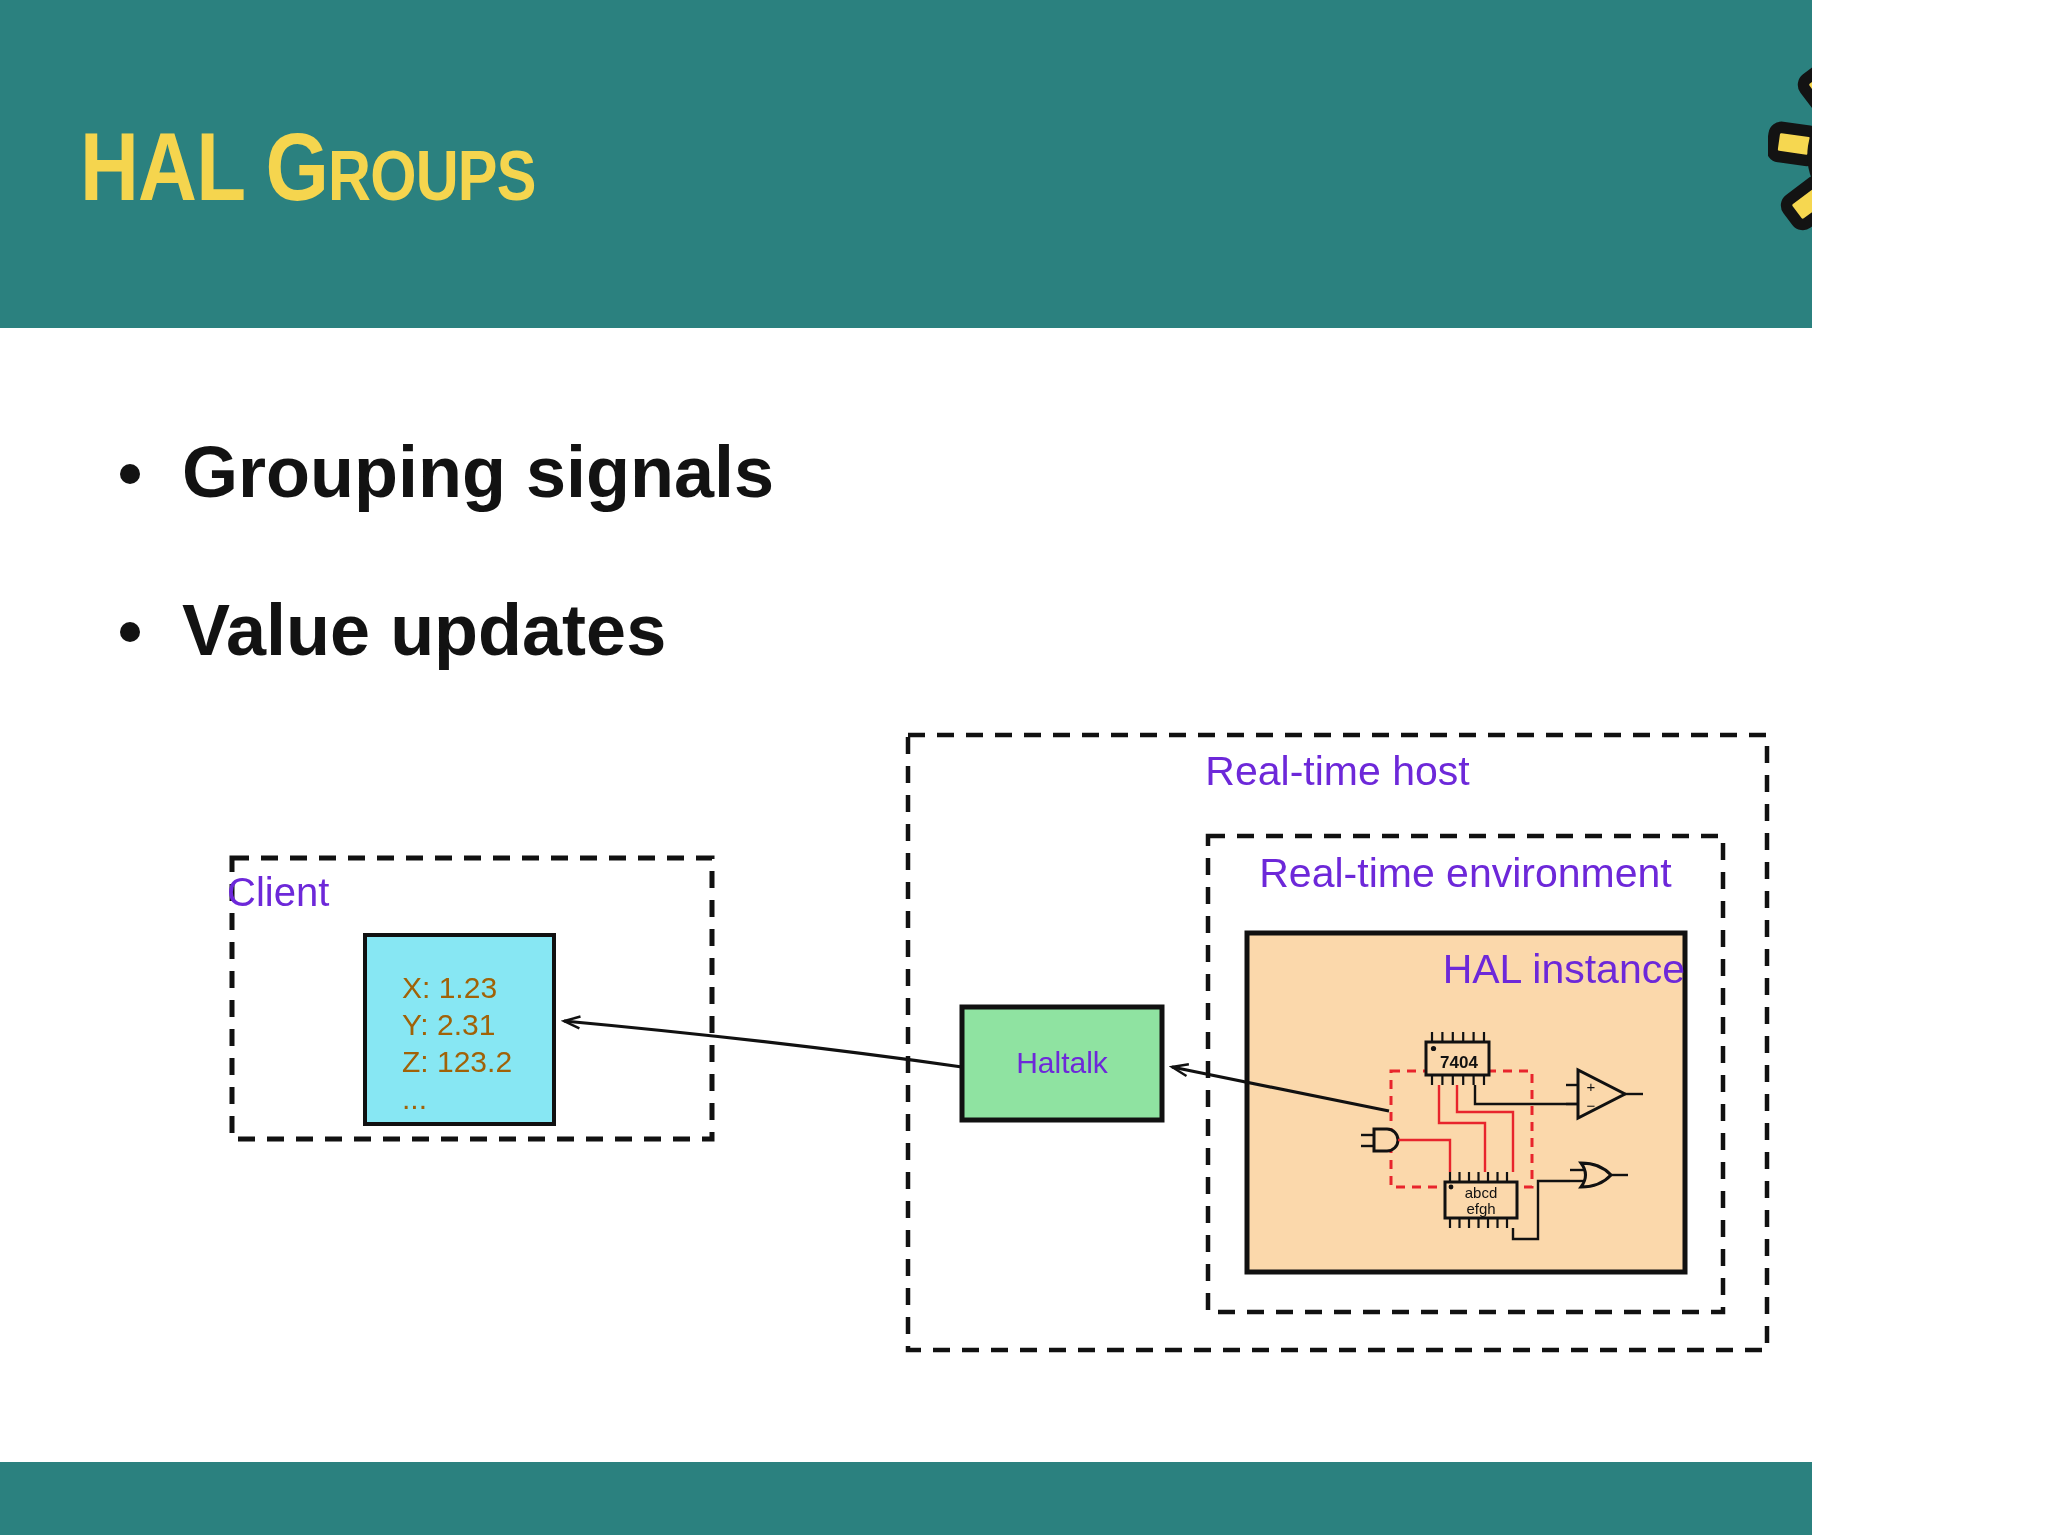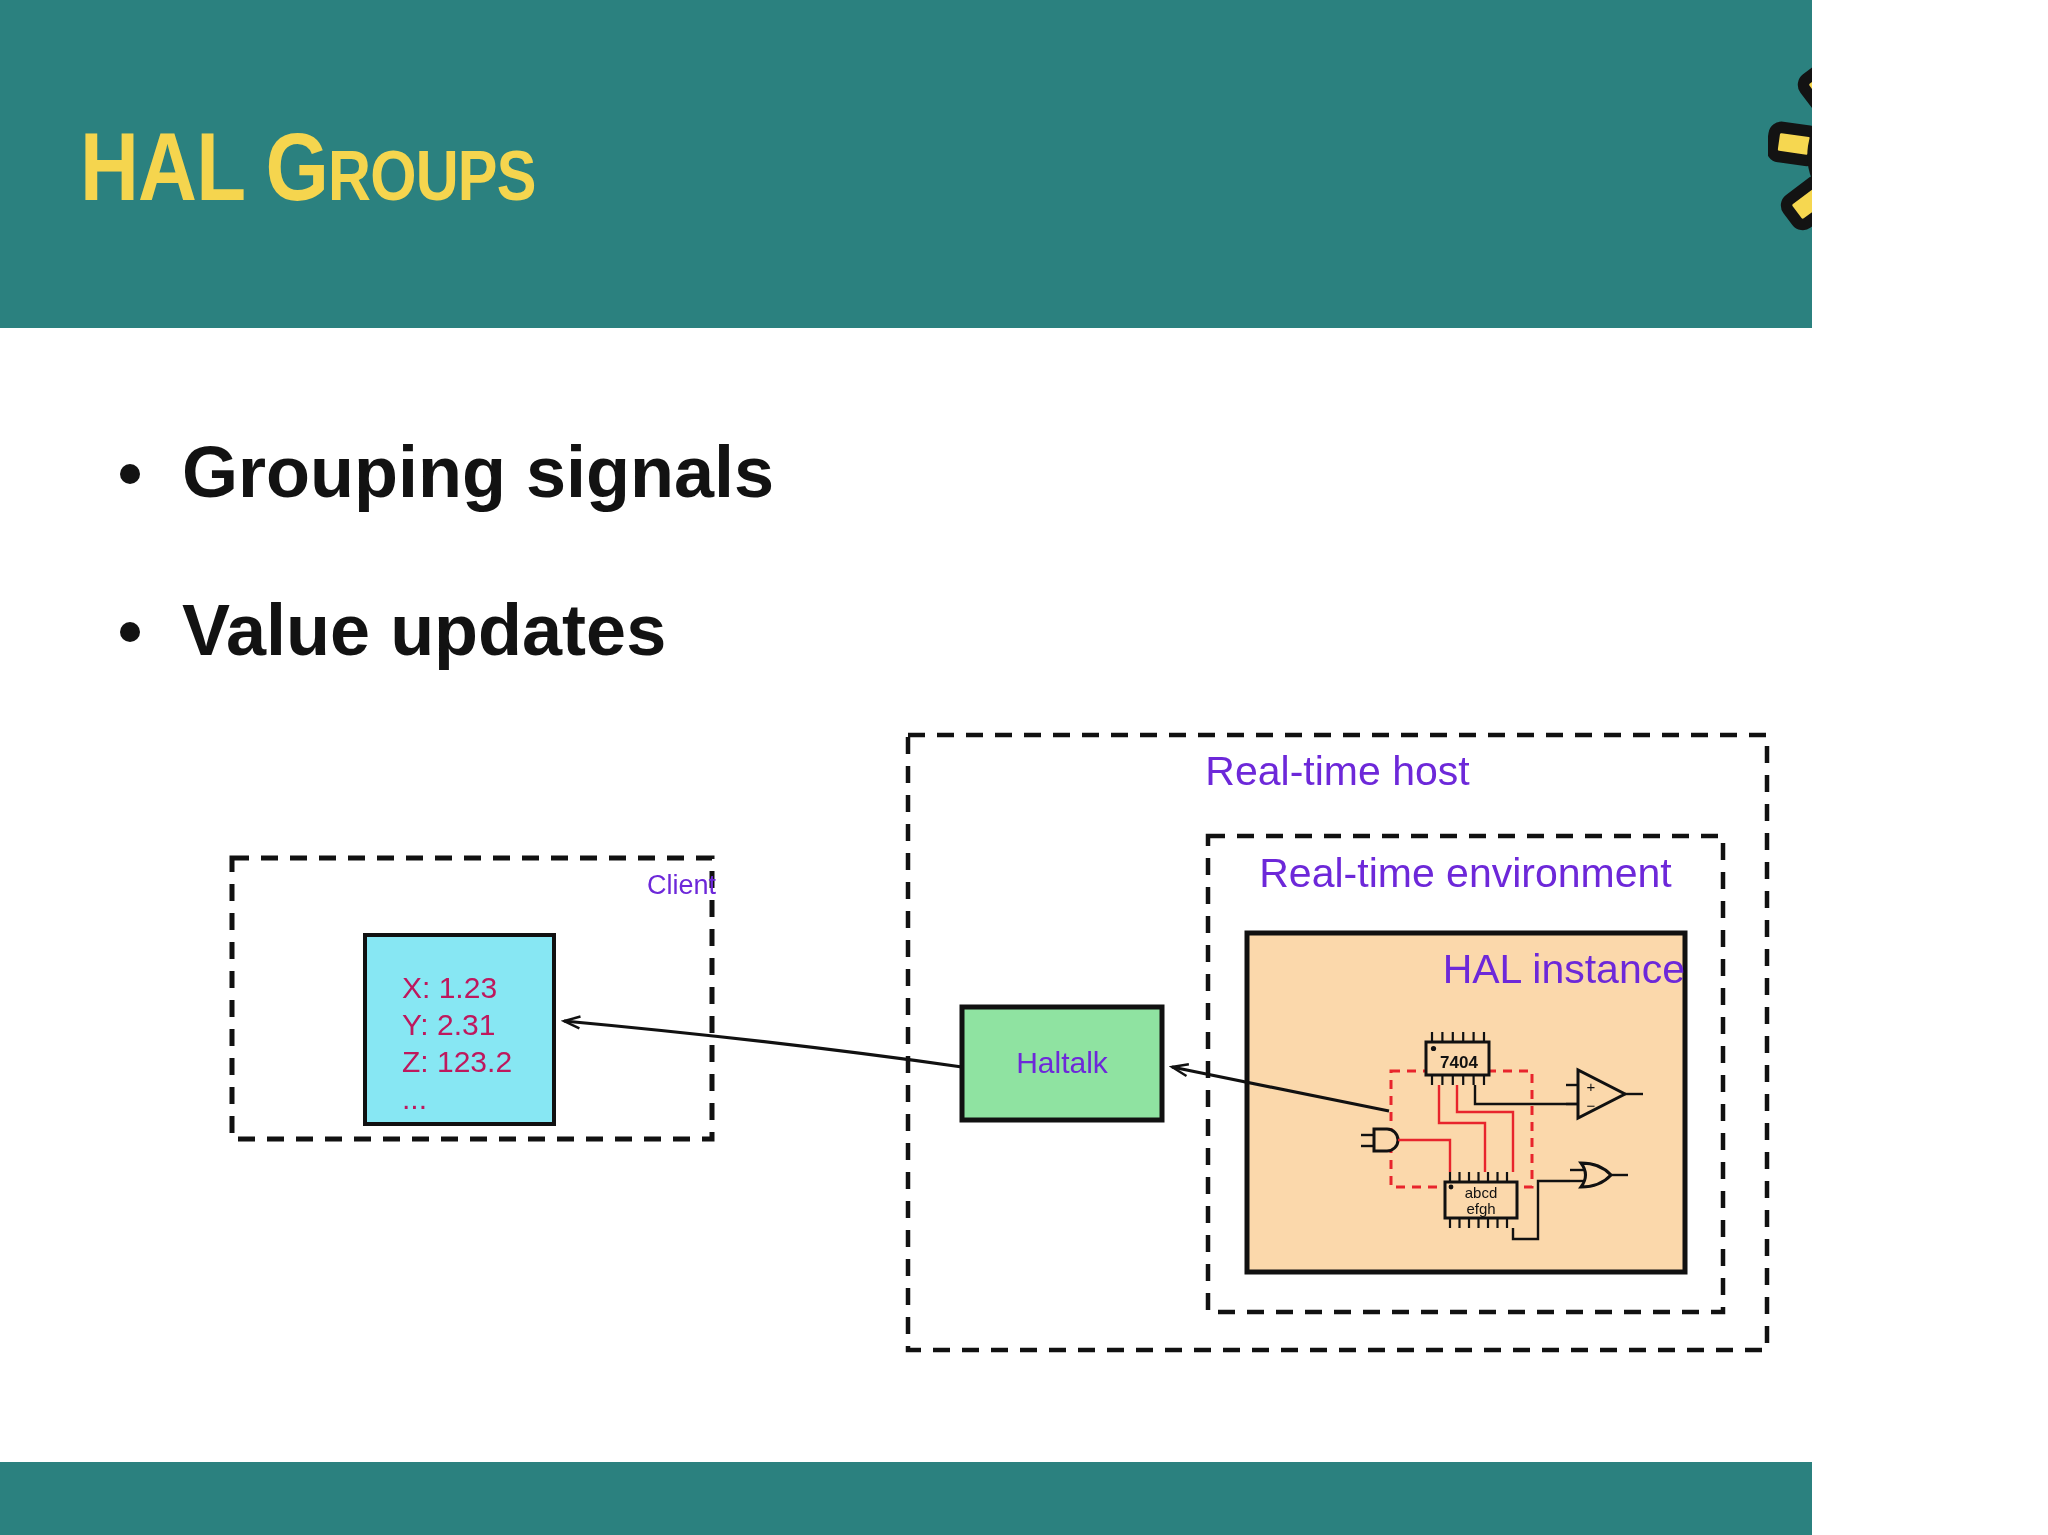--- a/index.html
+++ b/index.html
@@ -18,26 +18,26 @@
   .gear-wrap{position:absolute;left:1768px;top:50px;width:210px;height:210px;}
   
   .bullet-list{position:absolute;left:104px;top:418px;margin:16px;padding:0;list-style:none;}
   .bullet-item{display:flex;align-items:flex-start;margin:0 0 82px 0;}
   .bullet-dot{width:20px;height:20px;border-radius:50%;background:#121212;margin:30px 42px 0 0;flex:none;}
   .bullet-text{font-size:72px;line-height:76px;font-weight:bold;color:#121212;white-space:nowrap;}
   
   .diagram-svg{position:absolute;left:0;top:0;width:2048px;height:1535px;}
   
   .dlabel{position:absolute;color:#6d28d9;white-space:nowrap;}
-  .lbl-client{left:236px;top:870px;width:480px;text-align:right;font-size:27px;}
+  .lbl-client{left:227px;top:870px;width:480px;text-align:left;font-size:40px;}
   .lbl-host{left:908px;top:748px;width:859px;text-align:center;font-size:41px;}
   .lbl-env{left:1208px;top:850px;width:515px;text-align:center;font-size:41px;}
   .lbl-hal{left:1247px;top:946px;width:438px;text-align:right;font-size:41px;}
   .lbl-haltalk{left:962px;top:1046px;width:200px;text-align:center;font-size:30px;}
-  .client-values{left:402px;top:969px;font-size:30px;line-height:37px;color:#be185d;}
+  .client-values{left:402px;top:969px;font-size:30px;line-height:37px;color:#a16207;}
   
   .page-badge{position:absolute;left:1875px;top:1404px;width:96px;height:96px;border-radius:50%;
               background:#0f766e;color:#ffffff;font-size:46px;font-weight:bold;text-align:center;
               line-height:96px;z-index:5;}
 </style>
 </head>
 <body>
 
 <div class="slide">
 

